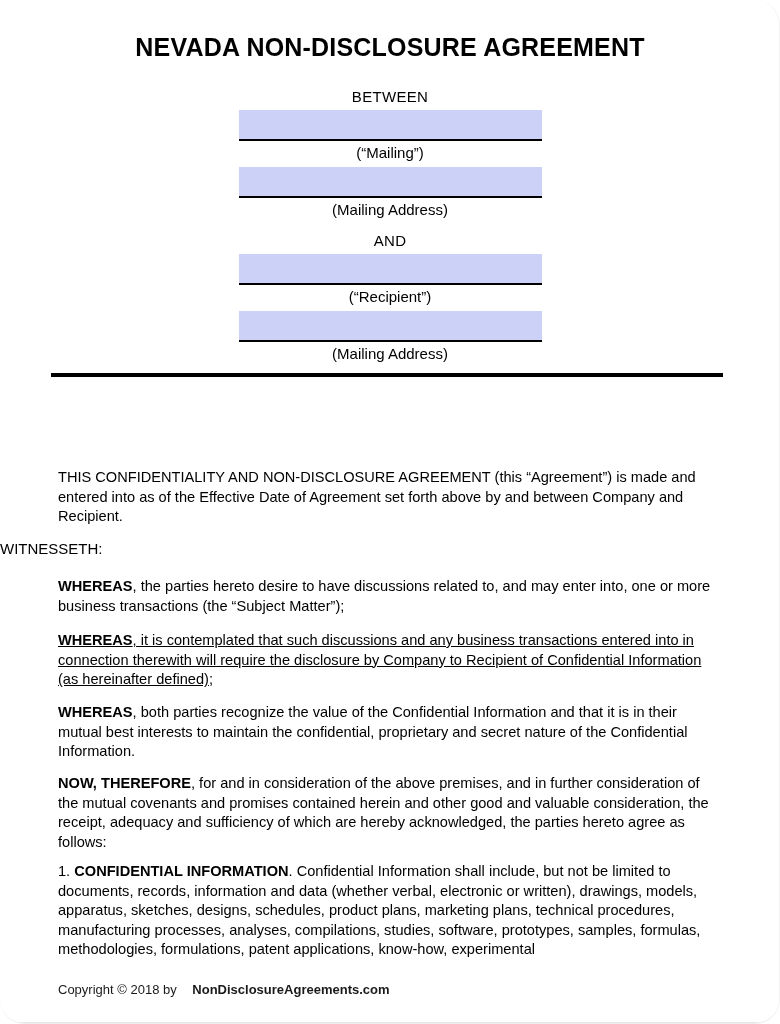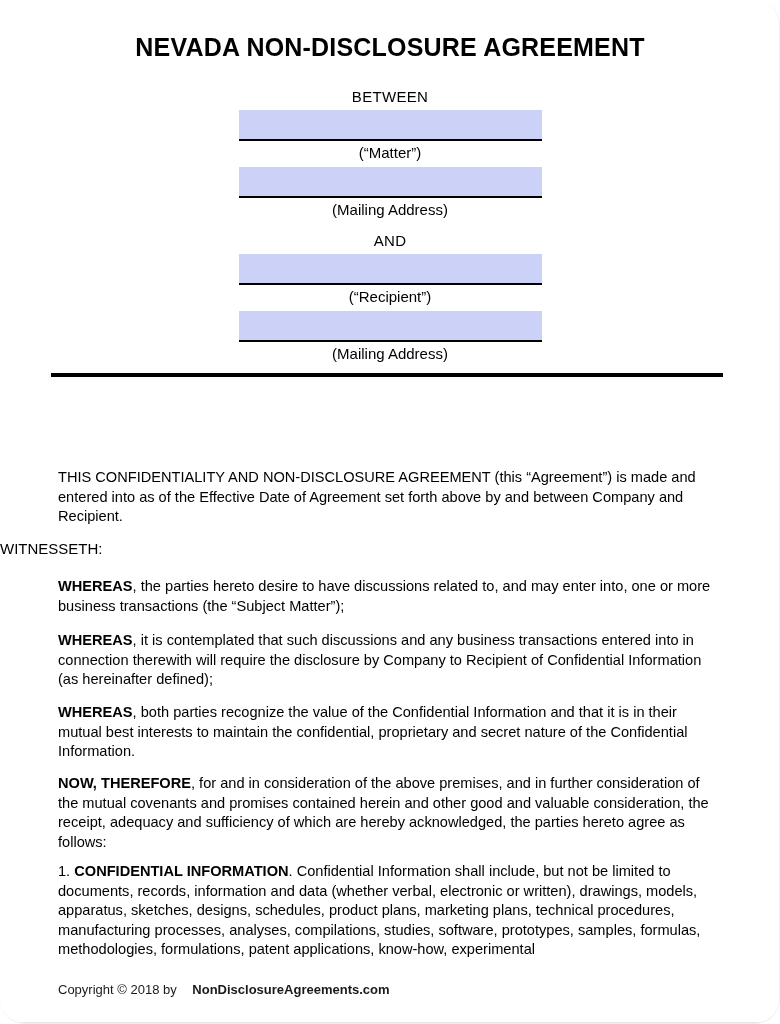--- a/index.html
+++ b/index.html
@@ -152,21 +152,21 @@
 
   <div class="doc-title">NEVADA NON-DISCLOSURE AGREEMENT</div>
 
   <div class="party-block" style="top:88px;">
     <div class="party-heading">BETWEEN</div>
 
     <div class="field-row">
       <div class="field-box"></div>
       <div class="field-rule"></div>
     </div>
-    <div class="field-caption">(“Matter”)</div>
+    <div class="field-caption">(“Mailing”)</div>
 
     <div class="field-row" style="margin-top:5px;">
       <div class="field-box"></div>
       <div class="field-rule"></div>
     </div>
     <div class="field-caption">(Mailing Address)</div>
   </div>
 
   <div class="party-block" style="top:232px;">
     <div class="party-heading">AND</div>
@@ -188,21 +188,21 @@
 
 
   <div class="body-text" style="top:468px;">THIS CONFIDENTIALITY AND NON-DISCLOSURE AGREEMENT (this “Agreement”) is made and entered into as of the Effective Date of Agreement set forth above by and between Company and Recipient.</div>
 
   <div class="centered-heading" style="top:540px;">WITNESSETH:</div>
 
   <div class="body-text" style="top:577px;">
     <span class="b">WHEREAS</span><span>, the parties hereto desire to have discussions related to, and may enter into, one or more business transactions (the “Subject Matter”);</span>
   </div>
 
-  <div class="body-text" style="top:631px;">
+  <div class="body-text" style="top:631px;text-decoration:underline;">
     <span class="b">WHEREAS</span><span>, it is contemplated that such discussions and any business transactions entered into in connection therewith will require the disclosure by Company to Recipient of Confidential Information (as hereinafter defined);</span>
   </div>
 
   <div class="body-text" style="top:703px;">
     <span class="b">WHEREAS</span><span>, both parties recognize the value of the Confidential Information and that it is in their mutual best interests to maintain the confidential, proprietary and secret nature of the Confidential Information.</span>
   </div>
 
   <div class="body-text" style="top:774px;">
     <span class="b">NOW, THEREFORE</span><span>, for and in consideration of the above premises, and in further consideration of the mutual covenants and promises contained herein and other good and valuable consideration, the receipt, adequacy and sufficiency of which are hereby acknowledged, the parties hereto agree as follows:</span>
   </div>

